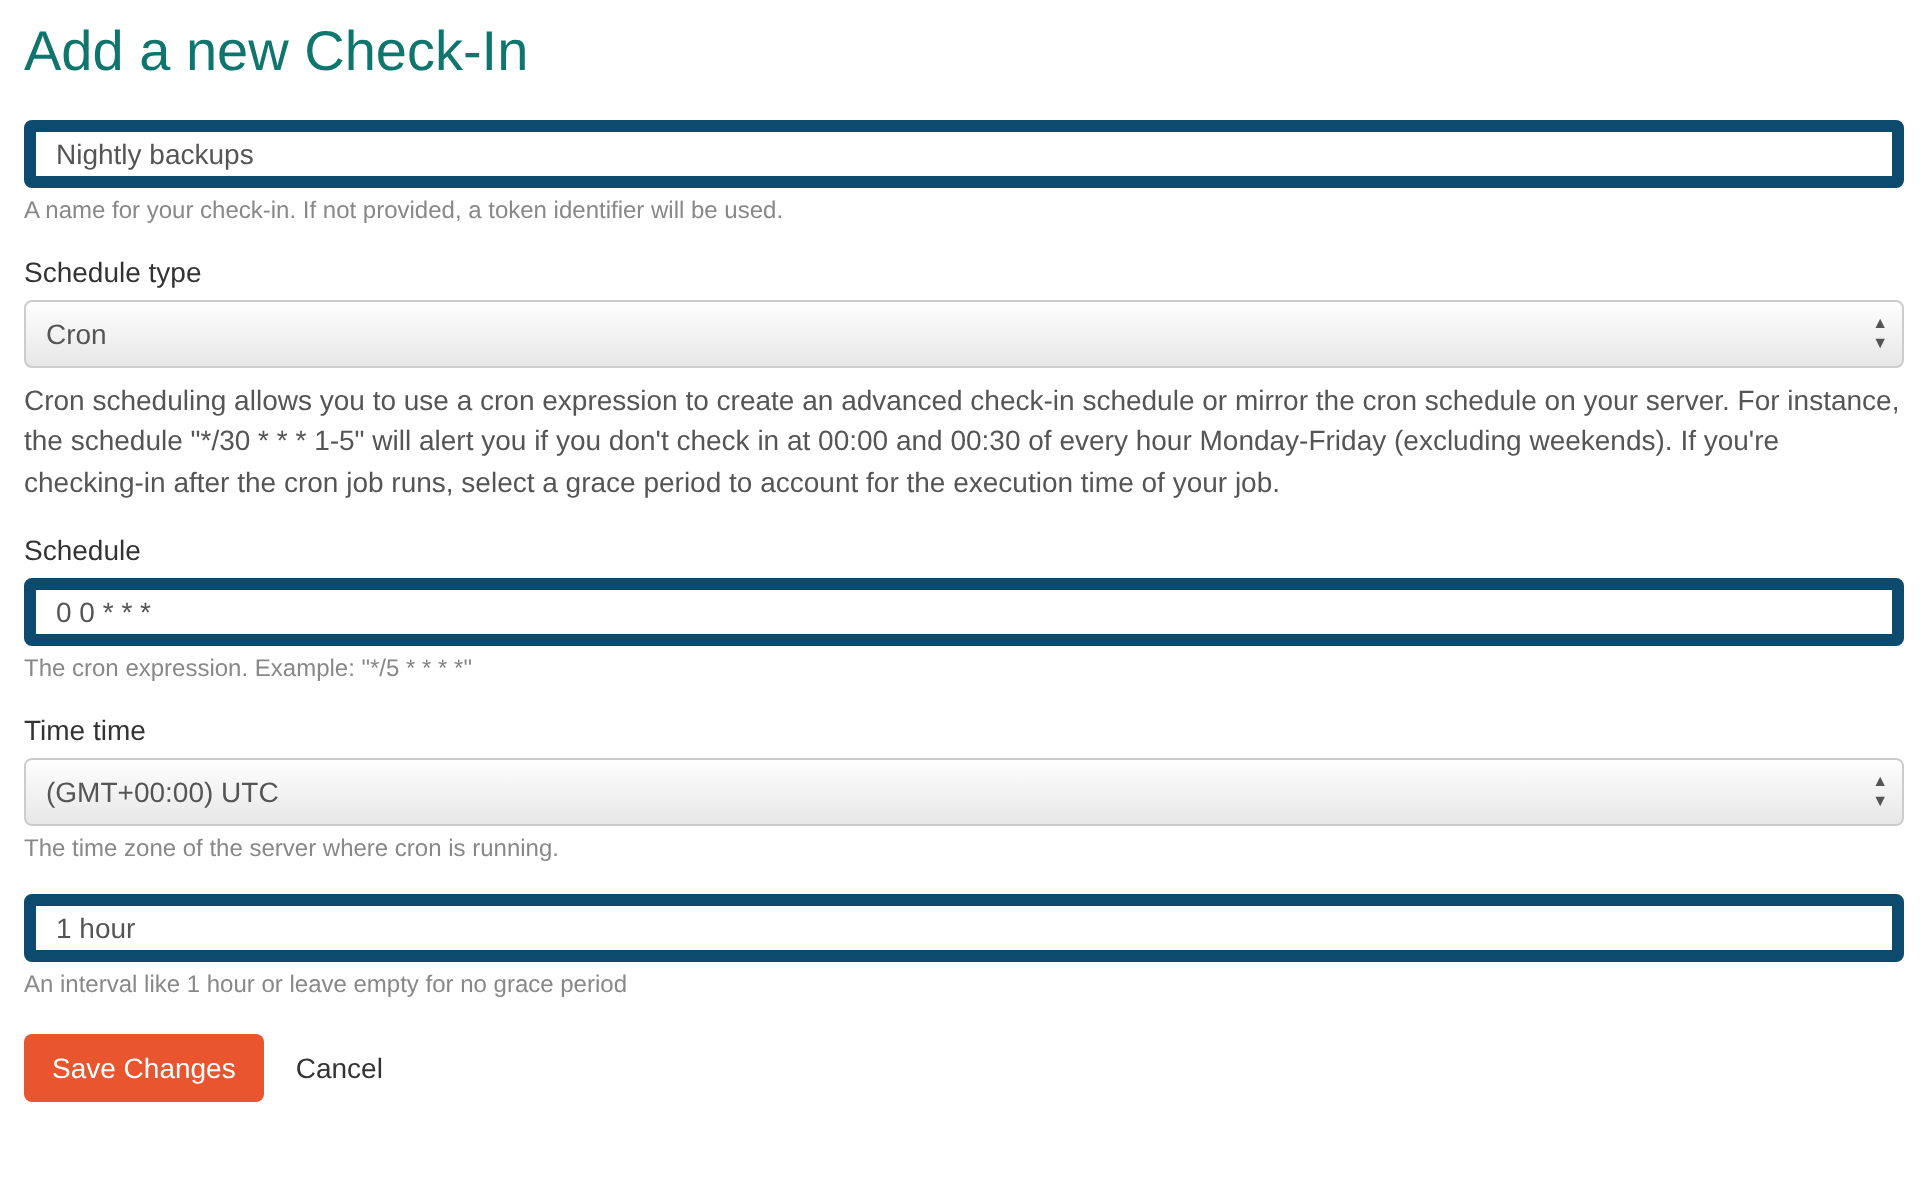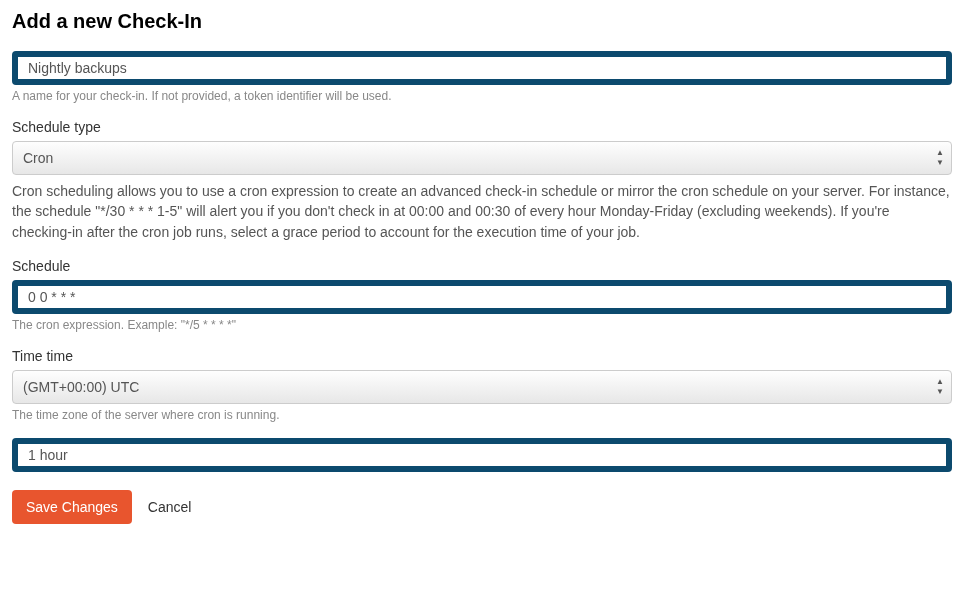--- a/index.html
+++ b/index.html
@@ -8,23 +8,23 @@
       padding: 0;
     }
     body {
       font-family: -apple-system, BlinkMacSystemFont, "Segoe UI", Helvetica, Arial, sans-serif;
       color: #333;
       background: #fff;
       padding: 10px 12px;
       width: 964px;
     }
     h1 {
-      font-size: 20px;
-      font-weight: 700;
-      color: #000000;
+      font-size: 28px;
+      font-weight: 400;
+      color: #0f766e;
       margin-bottom: 18px;
     }
     .form-group {
       margin-bottom: 16px;
     }
     label.field-label {
       display: block;
       font-size: 14px;
       color: #333;
       margin-bottom: 6px;
@@ -148,18 +148,19 @@
     <span class="select-arrows">
       <span>▲</span>
       <span>▼</span>
     </span>
   </div>
   <div class="help-text">The time zone of the server where cron is running.</div>
 </div>
 
 <div class="form-group">
   <input type="text" class="text-input" value="1 hour" style="">
+  <div class="help-text">An interval like 1 hour or leave empty for no grace period</div>
 </div>
 
 <div class="button-row">
   <button class="btn-primary">Save Changes</button>
   <a class="cancel-link">Cancel</a>
 </div>
 
 </body></html>

